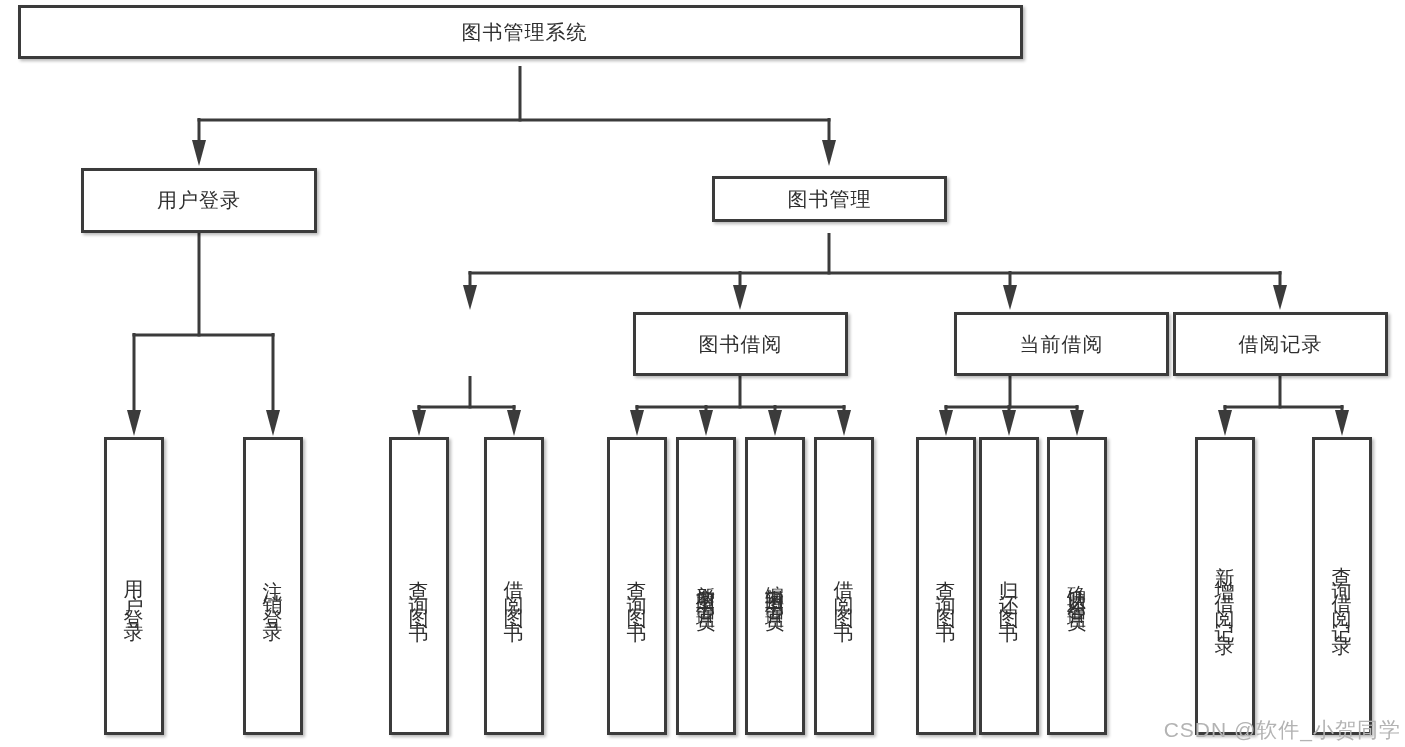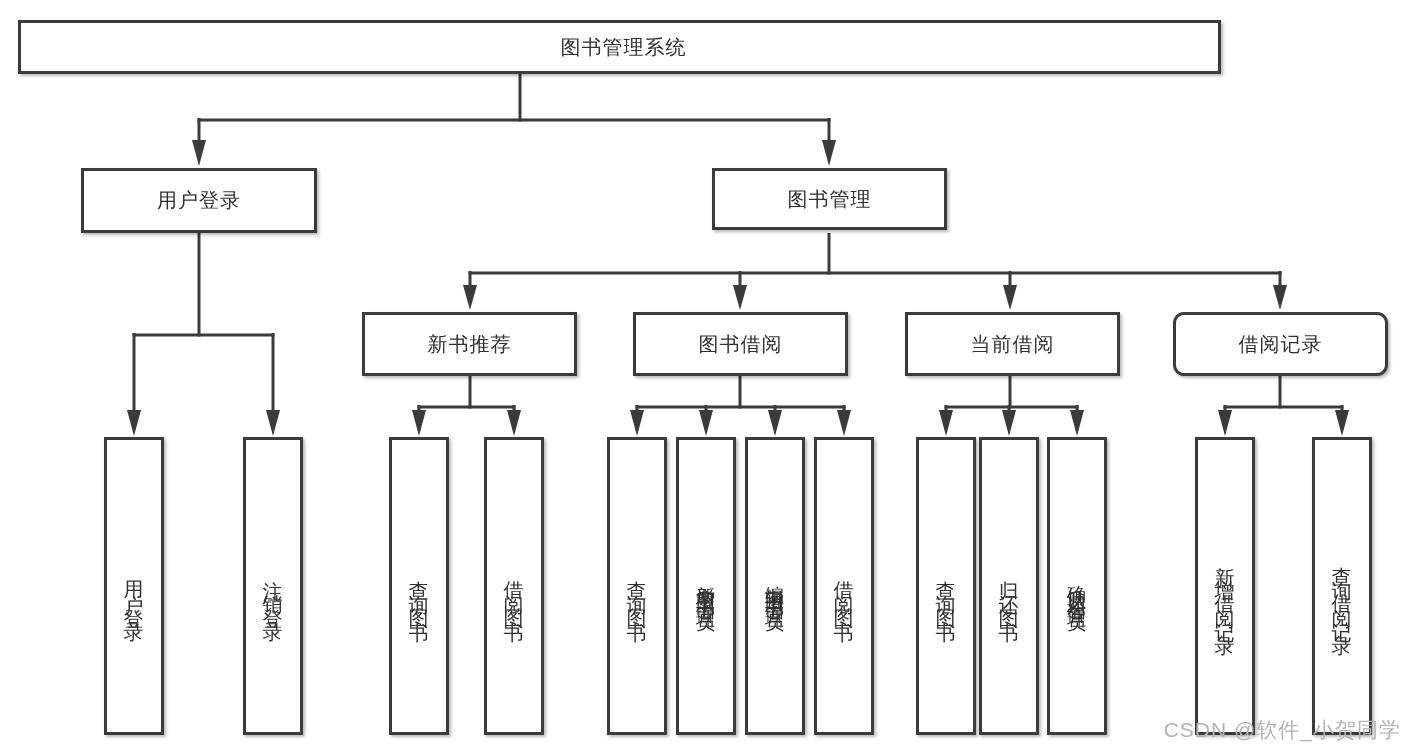--- a/index.html
+++ b/index.html
@@ -12,25 +12,25 @@
   svg.connectors .lines  { stroke:var(--line,#3b3b3b); stroke-width:3; fill:none; }
   svg.connectors .heads  { fill:var(--line,#3b3b3b); stroke:none; }
   .node {
     position:absolute; box-sizing:border-box; background:var(--nodebg,#ffffff);
     border:3px solid var(--line,#3a3a3a);
     display:flex; align-items:center; justify-content:center;
     color:var(--text,#2f2f2f);
     box-shadow:2px 2px 3px rgba(0,0,0,0.28);
   }
   .hlabel { font-size:20px; letter-spacing:1px; white-space:nowrap; }
-  .root   { left:18px;  top:20px;  width:1203px; height:54px;padding-left:8px; }
+  .root   { left:18px;  top:5px;  width:1005px; height:54px;padding-left:8px; }
   .n-user-login { left:81px;  top:168px; width:236px; height:65px; }
-  .n-book-mgmt  { left:712px; top:168px; width:235px; height:62px; }
+  .n-book-mgmt  { left:712px; top:176px; width:235px; height:46px; }
   .lvl3   { top:312px; width:215px; height:64px; }
-  .l3-0 { left:362px; }  .l3-1 { left:633px;justify-content:center; }  .l3-2 { left:905px; }  .l3-3 { left:1173px;border-radius:11px; }
+  .l3-0 { left:362px; }  .l3-1 { left:633px;justify-content:center; }  .l3-2 { left:954px; }  .l3-3 { left:1173px; }
   .leaf   { top:437px; width:60px; height:298px; }
   .vlabel {
     writing-mode:vertical-rl; text-orientation:mixed;
     font-size:20px; line-height:1; letter-spacing:14px;
     text-indent:14px; 
   }
   .vlabel.long { font-size:19px; letter-spacing:4px; text-indent:4px; }
   .watermark {
     position:absolute; right:4px; bottom:3px;
     font-size:21px; letter-spacing:1px;
@@ -111,23 +111,20 @@
     <span class="hlabel">图书管理系统</span>
   </div>
 
   <div class="node n-user-login">
     <span class="hlabel">用户登录</span>
   </div>
   <div class="node n-book-mgmt">
     <span class="hlabel">图书管理</span>
   </div>
 
-  <div class="node lvl3 l3-0">
-    <span class="hlabel">新书推荐</span>
-  </div>
   <div class="node lvl3 l3-1">
     <span class="hlabel">图书借阅</span>
   </div>
   <div class="node lvl3 l3-2">
     <span class="hlabel">当前借阅</span>
   </div>
   <div class="node lvl3 l3-3">
     <span class="hlabel">借阅记录</span>
   </div>
 

